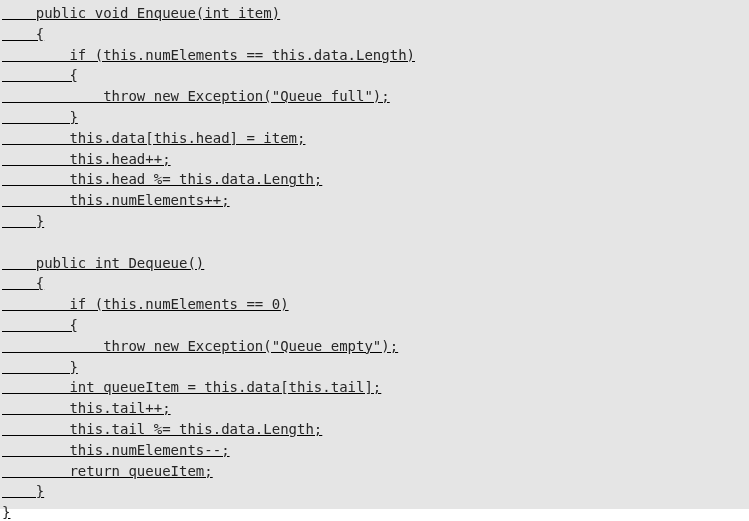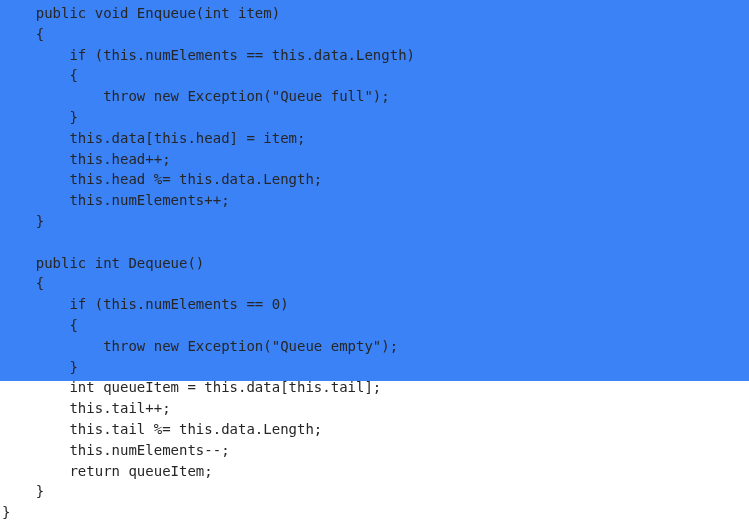--- a/index.html
+++ b/index.html
@@ -5,23 +5,24 @@
   html, body {
     margin: 0;
     padding: 0;
     width: 749px;
     height: 521px;
     background: #ffffff;
     overflow: hidden;
   }
   .page {
     width: 749px;
-    height: 381px;
-    background: #3b82f6;
+    height: 509px;
+    background: #e5e5e5;
     box-sizing: border-box;
+    text-decoration: underline;
   }
   pre.code-listing {
     margin: 0;
     padding: 3px 0 0 2px;
     font-family: "DejaVu Sans Mono", "Liberation Mono", monospace;
     font-size: 14px;
     line-height: 20.8px;
     color: #262626;
     white-space: pre;
     letter-spacing: 0;

